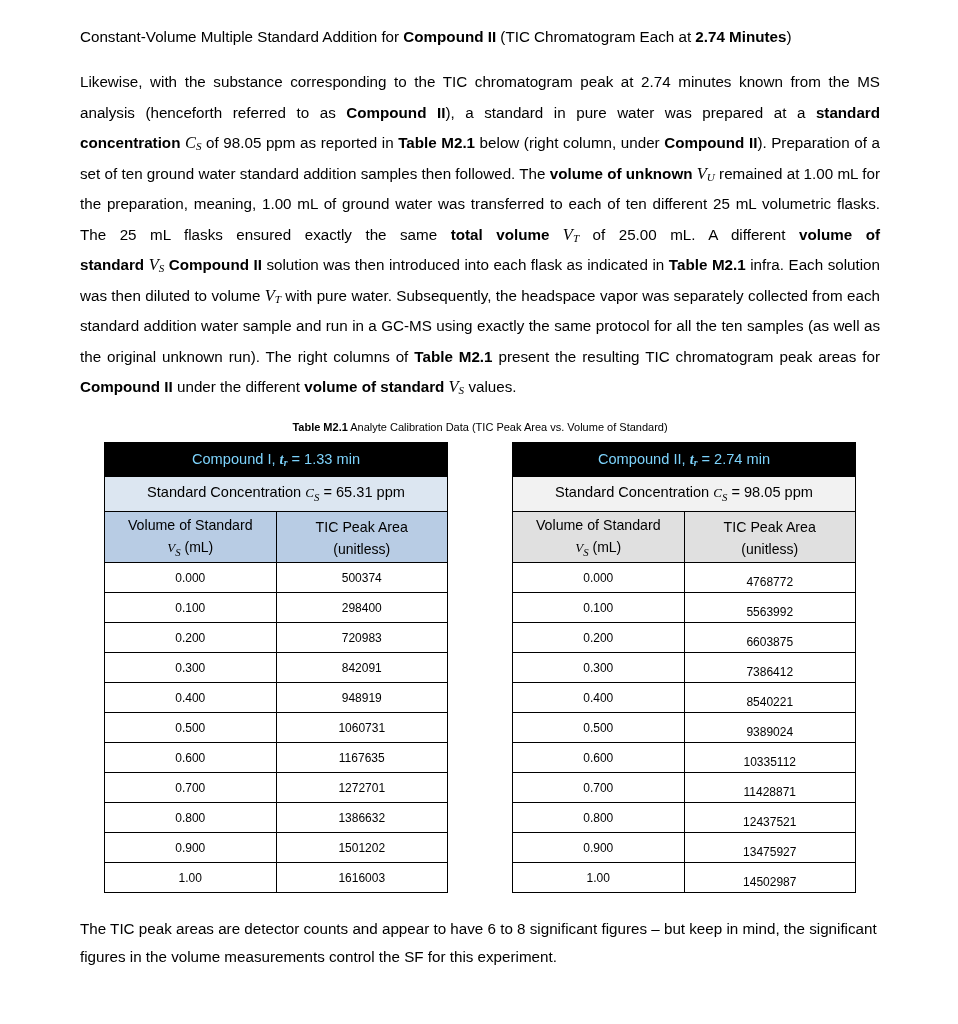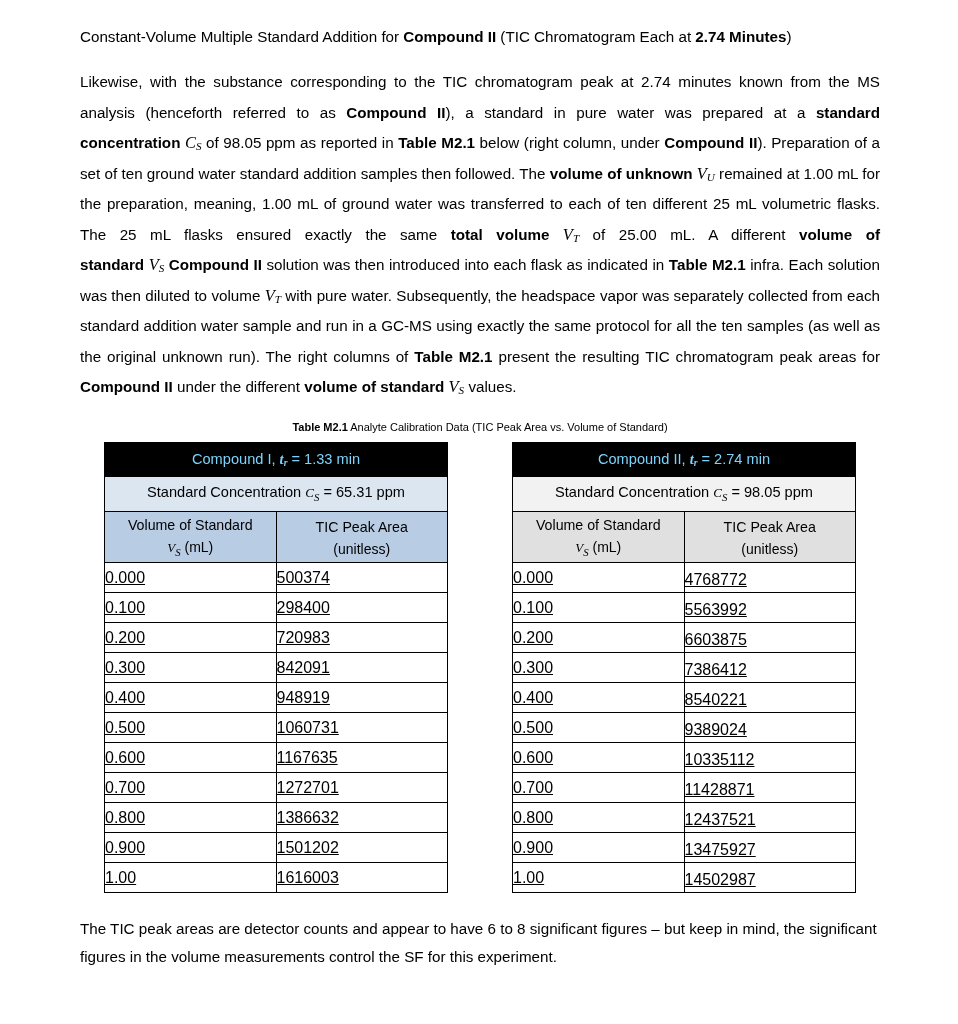--- a/index.html
+++ b/index.html
@@ -112,23 +112,23 @@
     font-size: 14.2px;
     height: 50px;
     line-height: 22px;
     padding: 2px 0 0 0 !important;
   }
   .colhead .sub-line {
     font-weight: normal;
     font-size: 14px;
   }
   td.datacell {
-    font-size: 16px;
+    text-align: center;
+    font-size: 12px;
     height: 30px;
-    text-decoration: underline;
   }
 
   
   .tbl-left .band-conc { background: #dce6f1; }
   .tbl-left .colhead   { background: #b8cce4; }
 
   
   .tbl-right .band-conc { background: #f2f2f2; }
   .tbl-right .colhead   { background: #e0e0e0; }
   .tbl-right td.area    { vertical-align: bottom; padding-bottom: 3px !important; }

